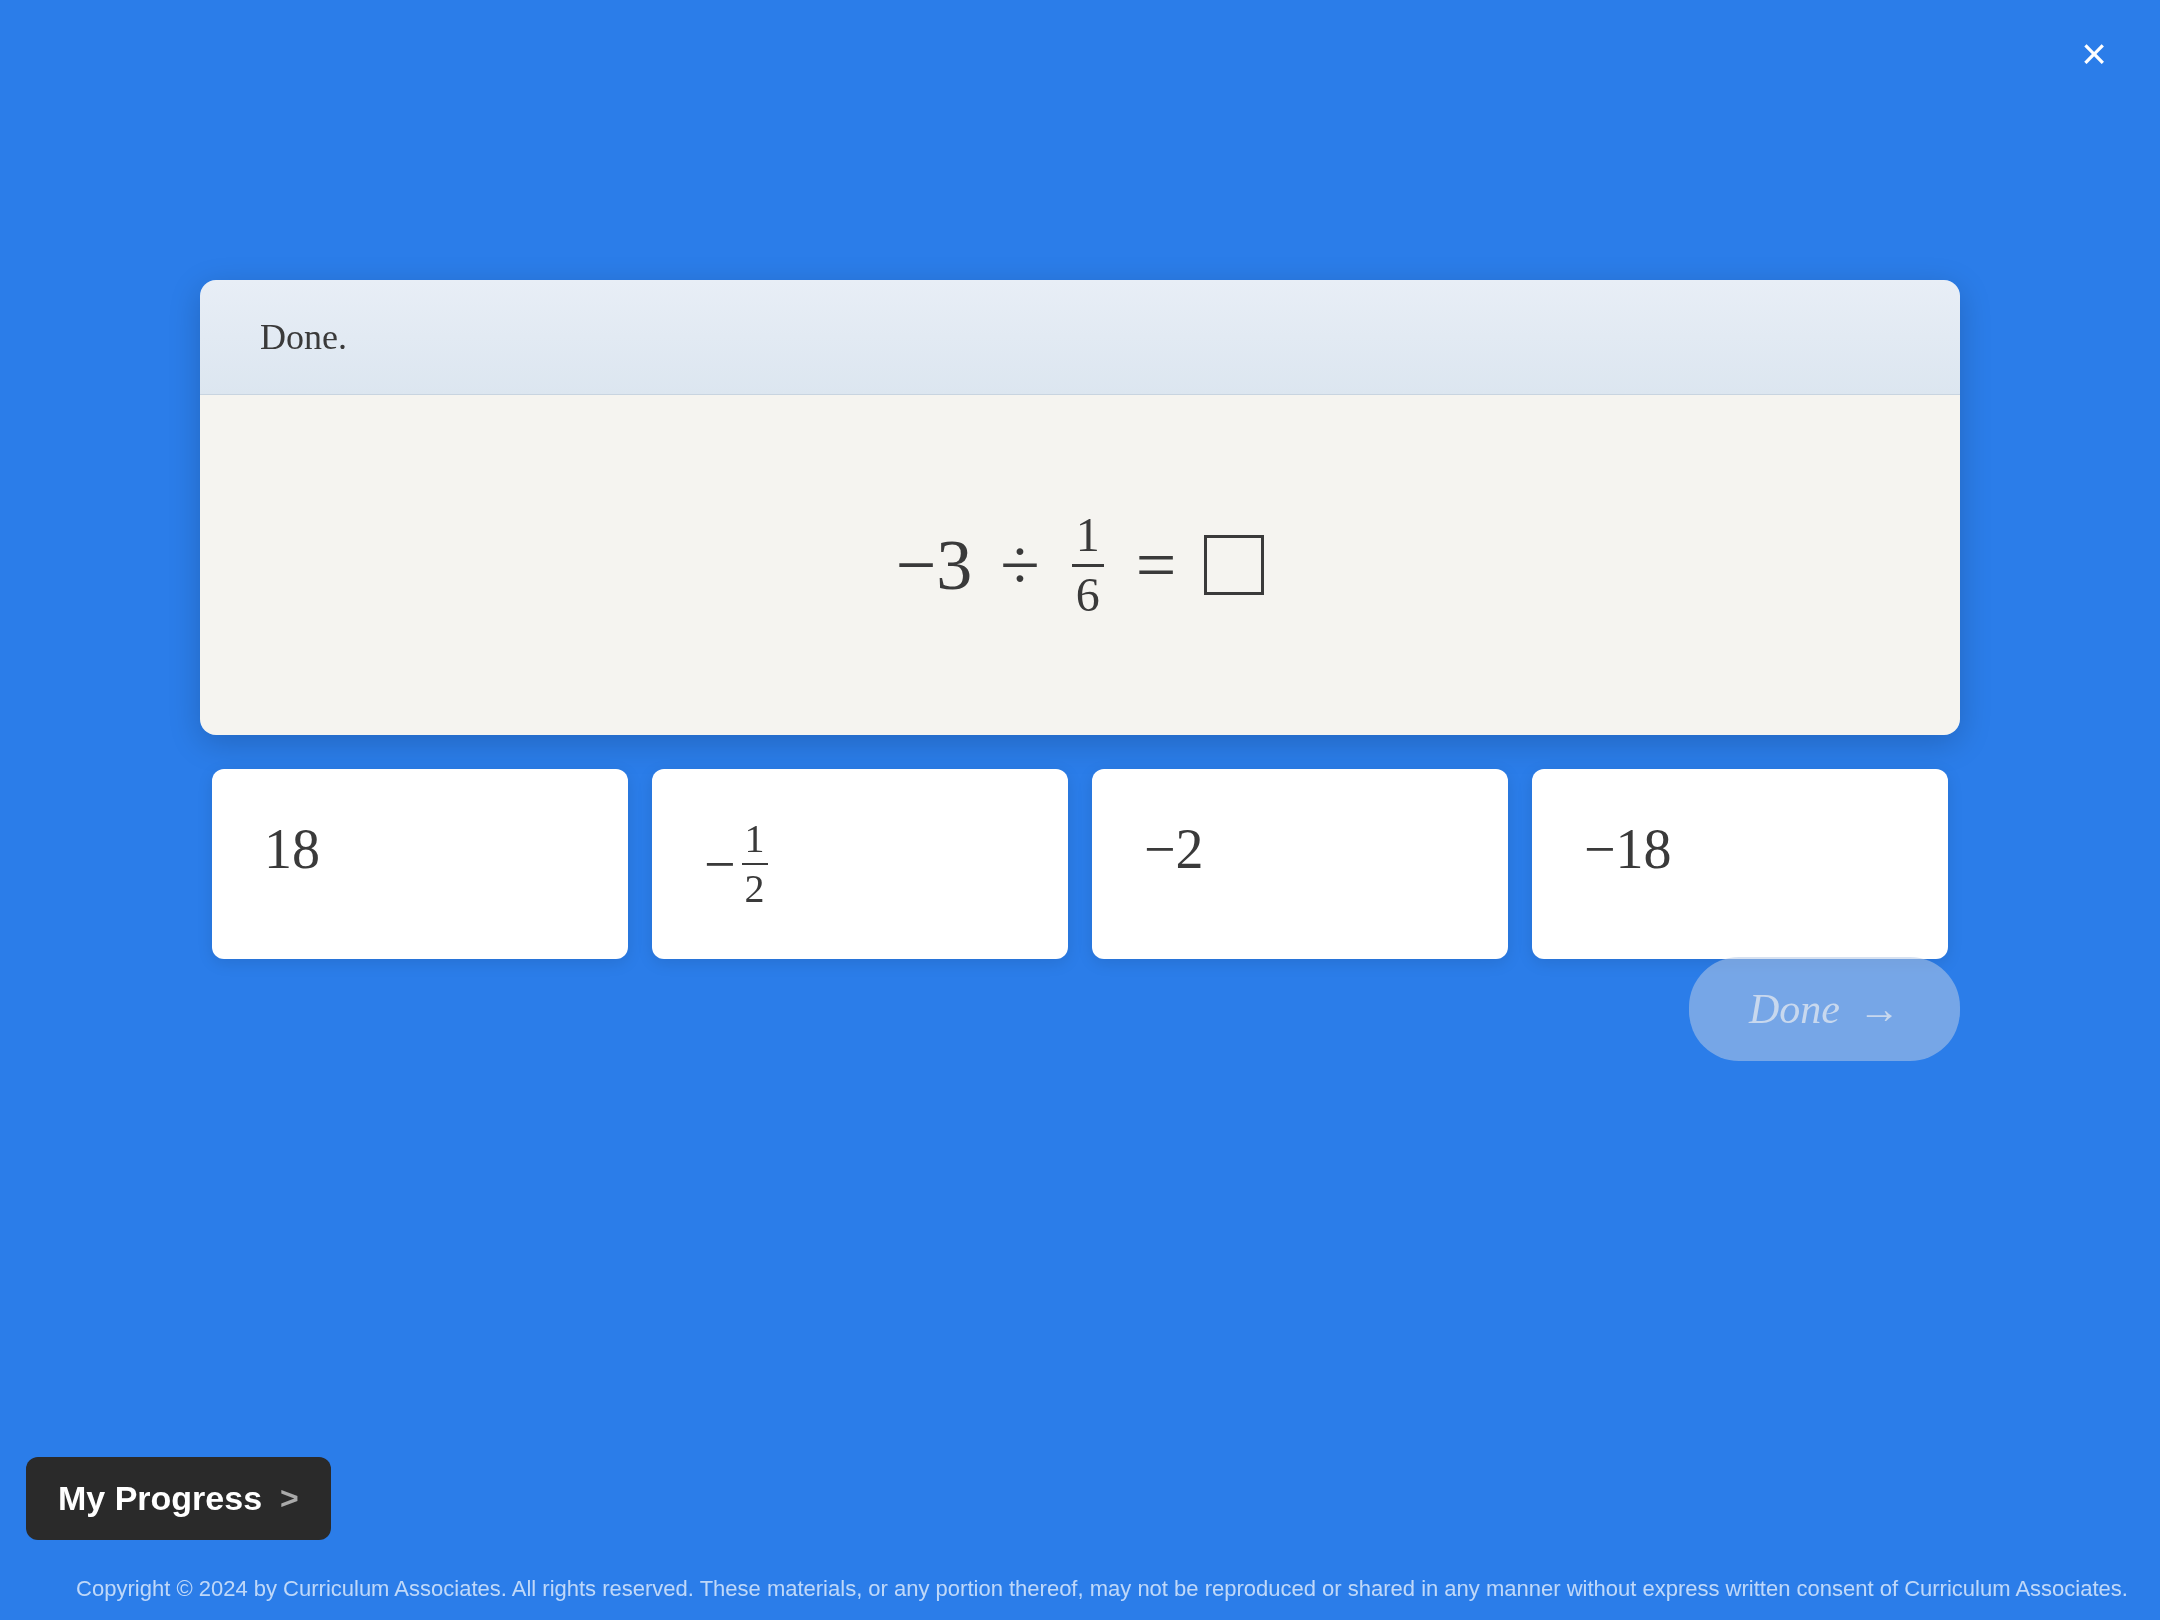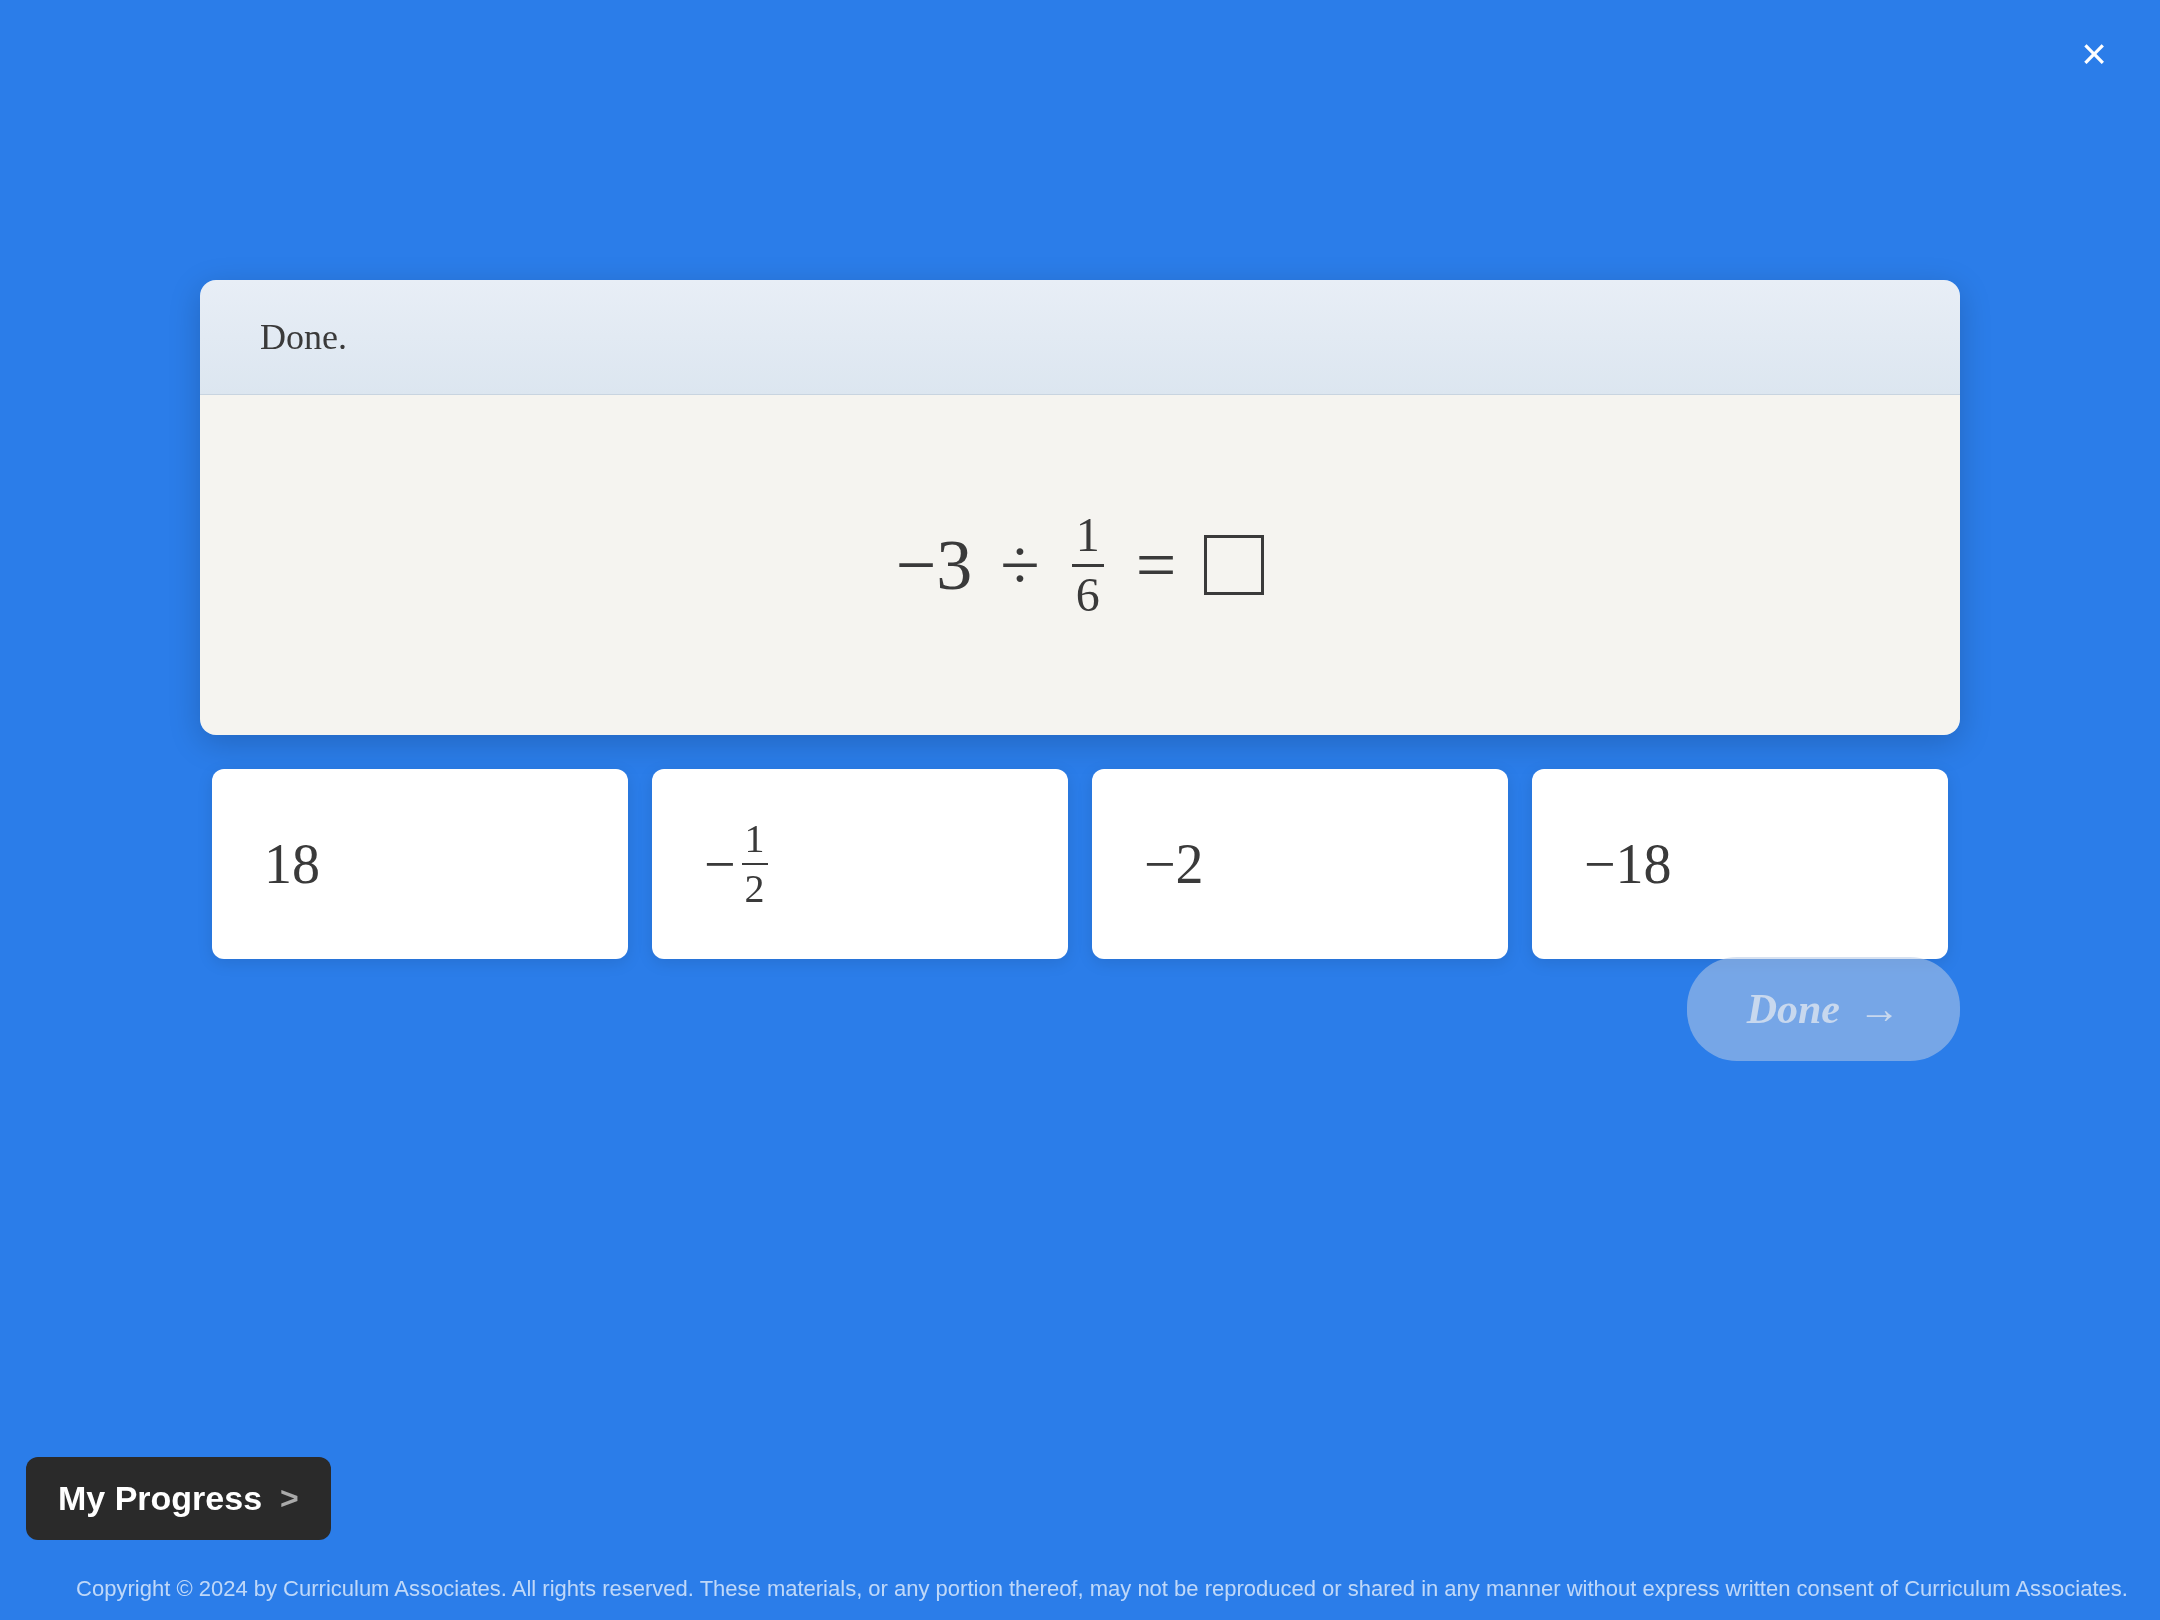--- a/index.html
+++ b/index.html
@@ -107,21 +107,21 @@
       border: none;
       border-radius: 12px;
       margin: 0 12px;
       padding: 48px 52px;
       font-size: 56px;
       color: #3a3a3a;
       font-family: Georgia, 'Times New Roman', serif;
       cursor: pointer;
       box-shadow: 0 4px 16px rgba(0,0,0,0.10);
       display: flex;
-      align-items: center;
+      align-items: flex-start;
       justify-content: flex-start;
       min-height: 130px;
       transition: box-shadow 0.15s;
     }
 
     .choice-fraction {
       display: inline-flex;
       flex-direction: column;
       align-items: center;
       vertical-align: middle;
@@ -148,21 +148,20 @@
       border: none;
       border-radius: 50px;
       padding: 28px 60px;
       font-size: 42px;
       font-family: Georgia, serif;
       cursor: not-allowed;
       display: flex;
       align-items: center;
       gap: 18px;
       font-style: italic;
-      font-weight: bold;
     }
 
     .my-progress-bar {
       position: absolute;
       bottom: 80px;
       left: 26px;
       background: #2a2a2a;
       color: white;
       border-radius: 12px;
       padding: 22px 32px;

